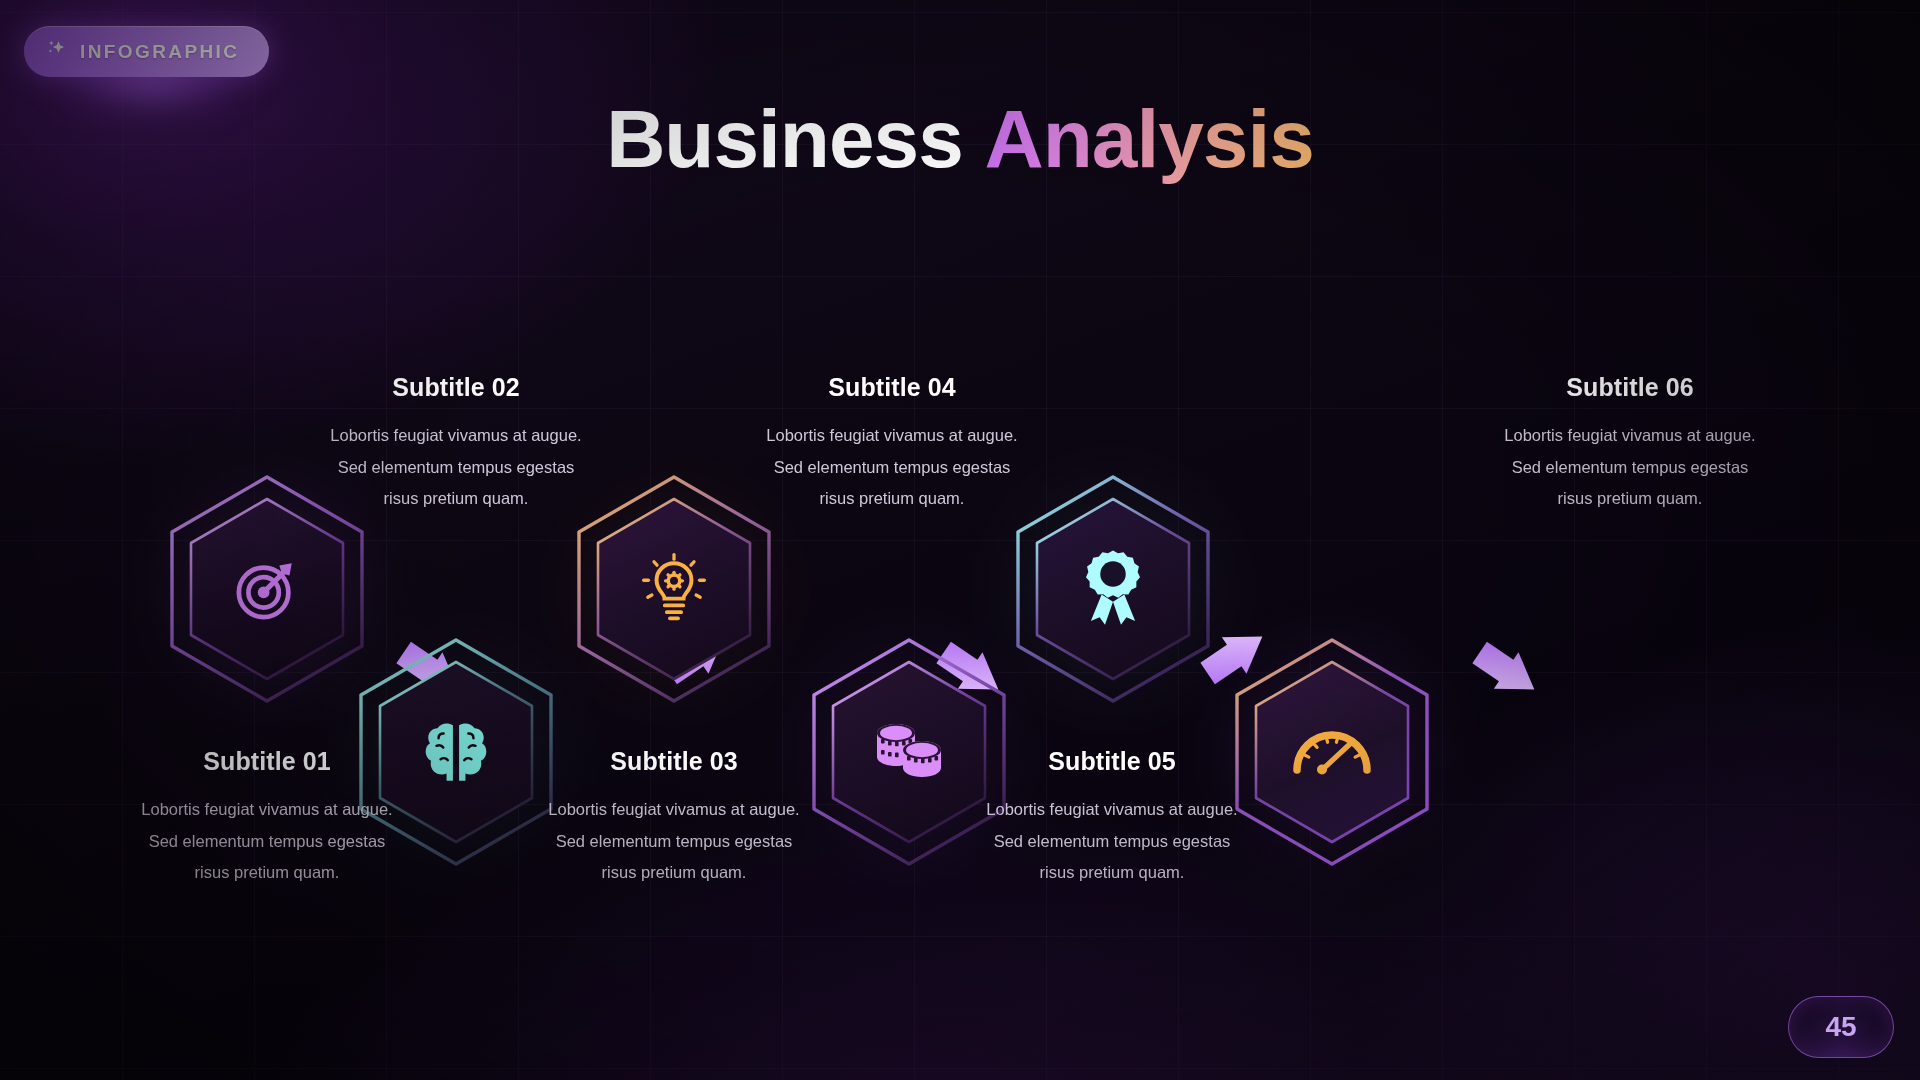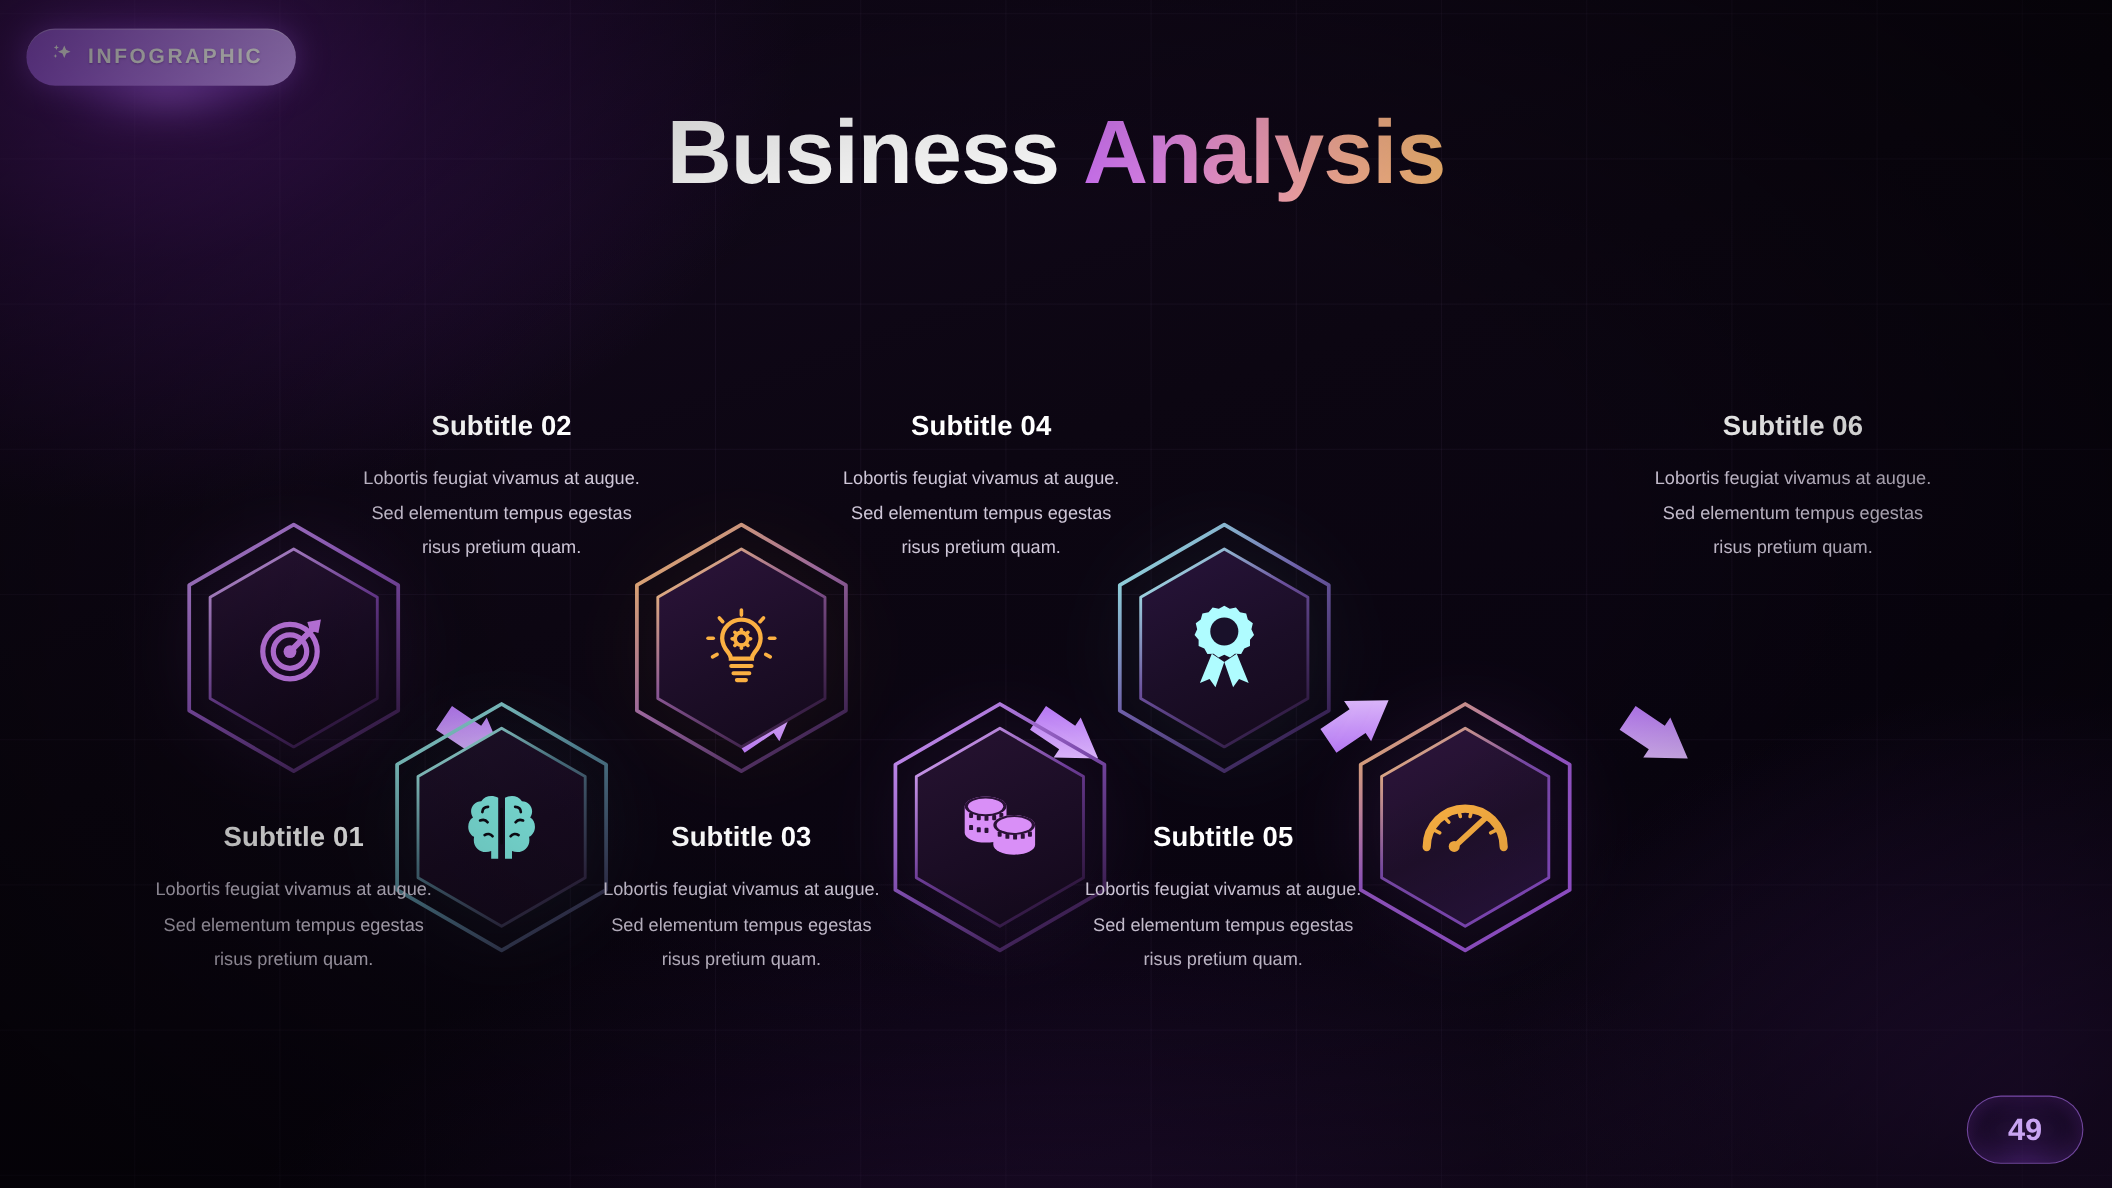--- a/index.html
+++ b/index.html
@@ -467,14 +467,14 @@
   <div class="txt" style="left:1496px; top:373px;">
     <h3>Subtitle 06</h3>
     <p>Lobortis feugiat vivamus at augue. Sed elementum tempus egestas  risus pretium quam.</p>
   </div>
 
 </div>
 
 <div class="bg-vign"></div>
 
 <div class="pageno">
-  <span>49</span>
+  <span>45</span>
 </div>
 
 </body></html>

